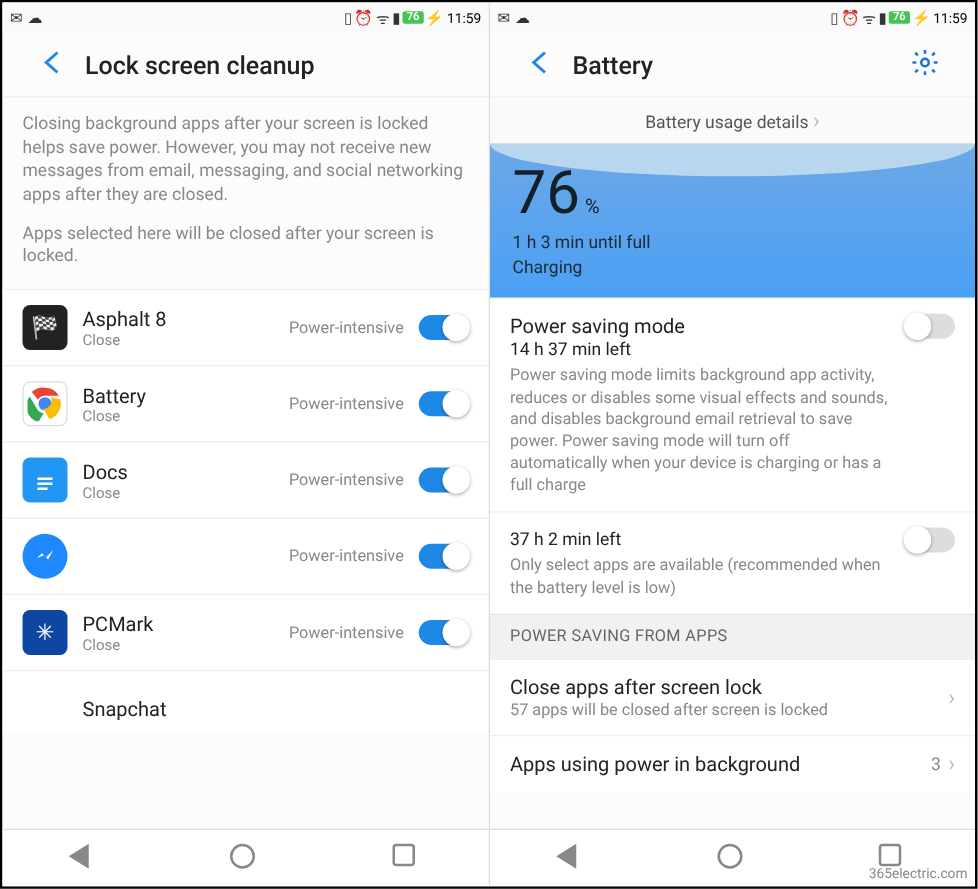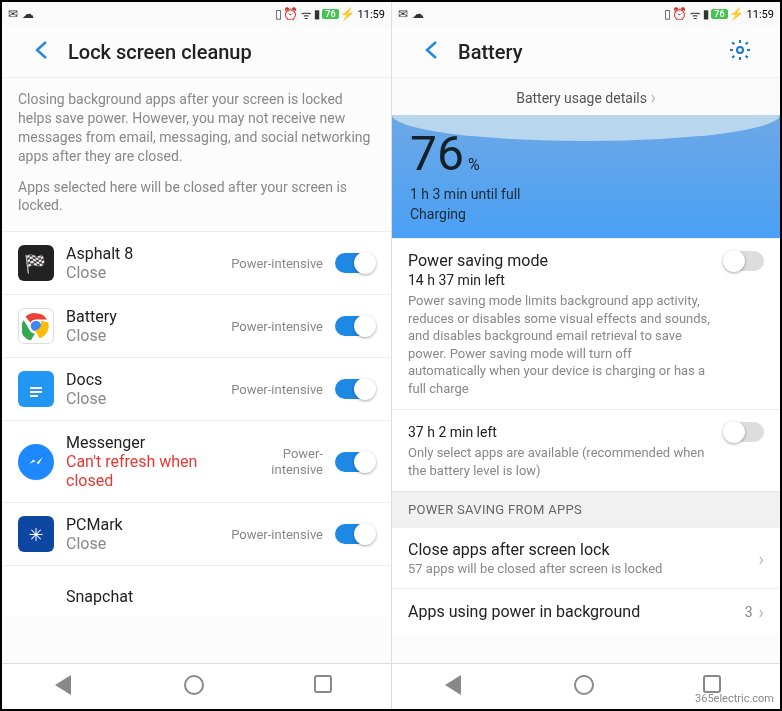--- a/index.html
+++ b/index.html
@@ -19,21 +19,21 @@
   .header { display:flex; align-items:center; height:52px; padding:0 28px; border-bottom:1px solid #eee; gap:14px; }
   .back-arrow { color:#1e88e5; cursor:pointer; }
   .header-title { font-size:20px; color:#222; font-weight:500; }
   .gear-icon { margin-left:auto; color:#1976d2; cursor:pointer; }
 
   
   .desc { color:#888; font-size:14px; padding:12px 16px 0; line-height:1.35; }
   .desc2 { color:#888; font-size:14px; padding:12px 16px 16px; line-height:1.35; }
   .row { display:flex; align-items:center; padding:12px 16px; border-top:1px solid #eee; gap:12px; background:#fff; }
   .row-title { font-size:16px; color:#222; }
-  .row-sub { font-size:16px; color:#888; }
+  .row-sub { font-size:12px; color:#888; }
   .row-sub.warn { color:#e53935; }
   .meta { margin-left:auto; text-align:right; color:#888; font-size:13px; line-height:1.2; }
   .toggle { width:40px; height:20px; border-radius:20px; position:relative; flex-shrink:0; }
   .toggle .knob { width:22px; height:22px; border-radius:50%; background:#fff; position:absolute; top:-1px; box-shadow:0 1px 3px rgba(0,0,0,0.35); }
   .toggle.on { background:#1e88e5; }
   .toggle.on .knob { right:-1px; background:#fff; }
   .toggle.off { background:#ddd; }
   .toggle.off .knob { left:-1px; }
   .appicon { width:36px; height:36px; border-radius:6px; flex-shrink:0; display:flex; align-items:center; justify-content:center; font-size:18px; color:#fff; }
   .appicon.asphalt { background:#222; }
@@ -163,24 +163,20 @@
           <div class="knob"></div>
         </div>
     </div>
 
     <div class="row">
       <div class="appicon messenger">
         <svg width="20" height="20" viewBox="0 0 24 24" fill="#fff">
             <path d="M4 14l5-5 4 4 7-7-5 9-4-4z"></path>
           </svg>
       </div>
-      <div>
-        <div class="row-title">Messenger</div>
-        <div class="row-sub warn">Can't refresh when closed</div>
-      </div>
       <div class="meta">Power-intensive</div>
       <div class="toggle on">
           <div class="knob"></div>
         </div>
     </div>
 
     <div class="row">
       <div class="appicon pcmark">✳</div>
       <div>
         <div class="row-title">PCMark</div>

